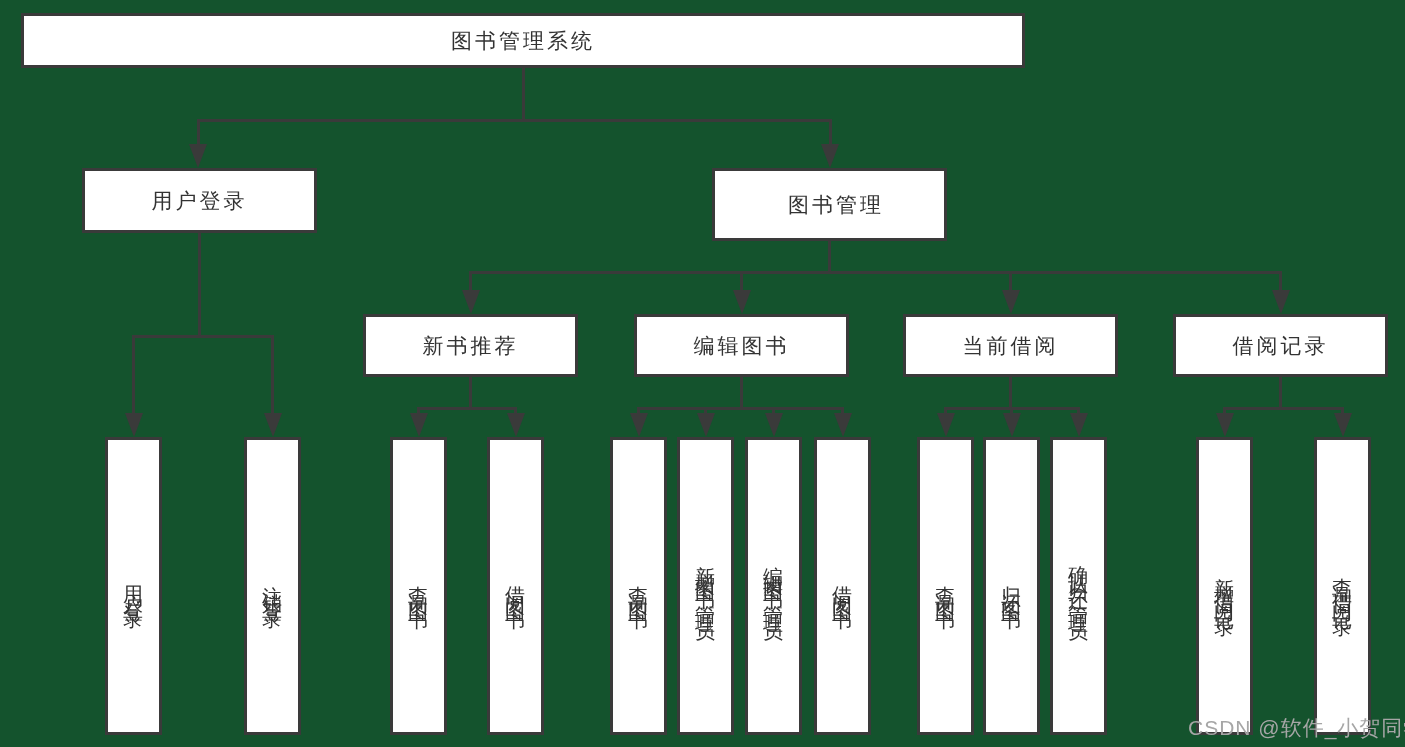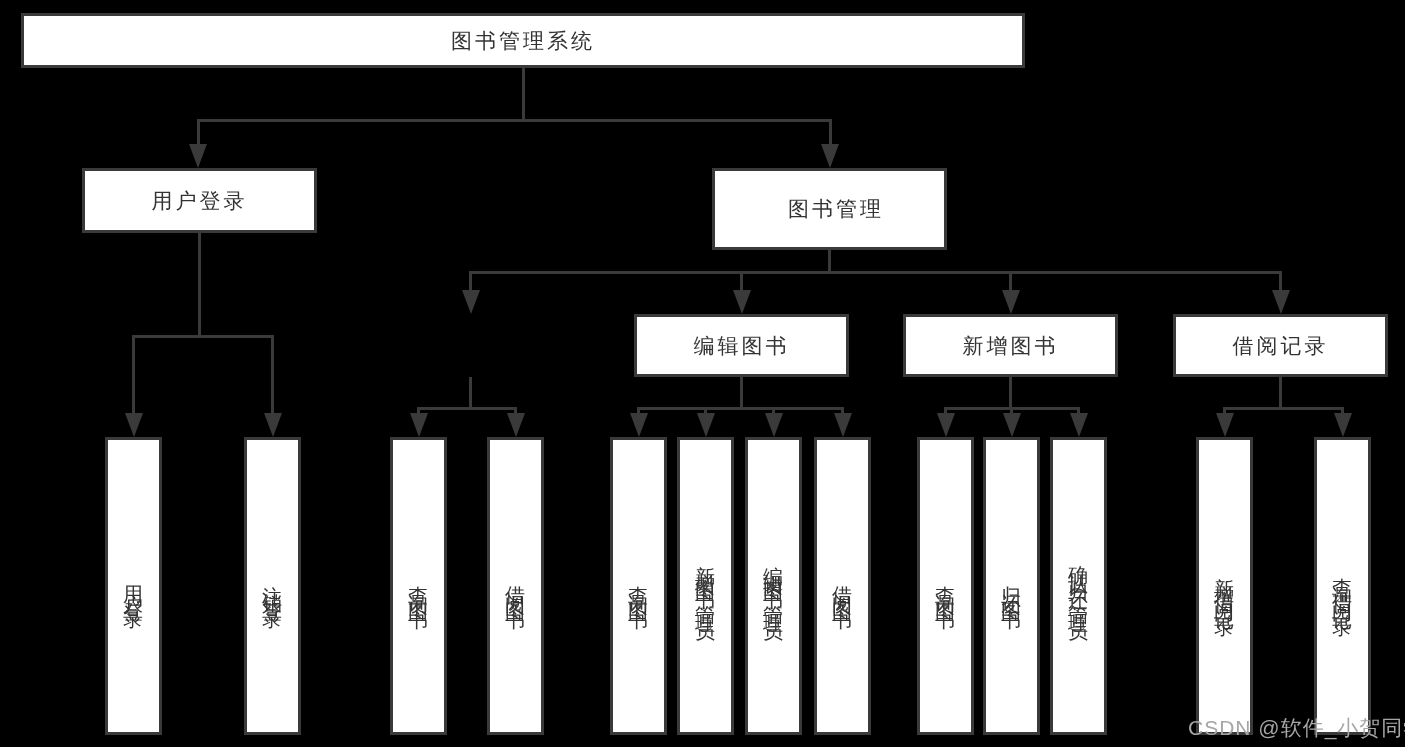--- a/index.html
+++ b/index.html
@@ -1,20 +1,20 @@
 <!DOCTYPE html>
 <html><head>
 <meta charset="utf-8">
 <style>
   html, body { margin: 0; padding: 0; background: #ffffff; }
   #canvas {
     position: relative;
     width: 1405px;
     height: 747px;
-    background: #000000;
+    background: #14532d;
     overflow: hidden;
     font-family: "Liberation Sans", "DejaVu Sans", sans-serif;
   }
   .node {
     position: absolute;
     box-sizing: border-box;
     border: 3px solid #3a3a3a;
     background: #ffffff;
     display: flex;
     align-items: center;
@@ -63,31 +63,34 @@
 <div id="canvas">
 
   <div class="node h-label" style="left:21px; top:13px; width:1004px; height:55px;">
     <span>图书管理系统</span>
   </div>
 
   <div class="node h-label" style="left:82px; top:168px; width:235px; height:65px;">
     <span>用户登录</span>
   </div>
 
-  <div class="node h-label" style="left:712px; top:168px; width:235px; height:82px;padding-left:13px;">
+  <div class="node h-label" style="left:712px; top:168px; width:235px; height:73px;padding-left:13px;">
     <span>图书管理</span>
   </div>
 
+  <div class="node h-label" style="left:363px; top:314px; width:215px; height:63px;">
+    <span>新书推荐</span>
+  </div>
 
   <div class="node h-label" style="left:634px; top:314px; width:215px; height:63px;">
     <span>编辑图书</span>
   </div>
 
   <div class="node h-label" style="left:903px; top:314px; width:215px; height:63px;">
-    <span>新增图书</span>
+    <span>当前借阅</span>
   </div>
 
   <div class="node h-label" style="left:1173px; top:314px; width:215px; height:63px;">
     <span>借阅记录</span>
   </div>
 
   <div class="node leaf" style="left:105px;">
     <span class="vtext">用户登录</span>
   </div>
   <div class="node leaf" style="left:244px;">

